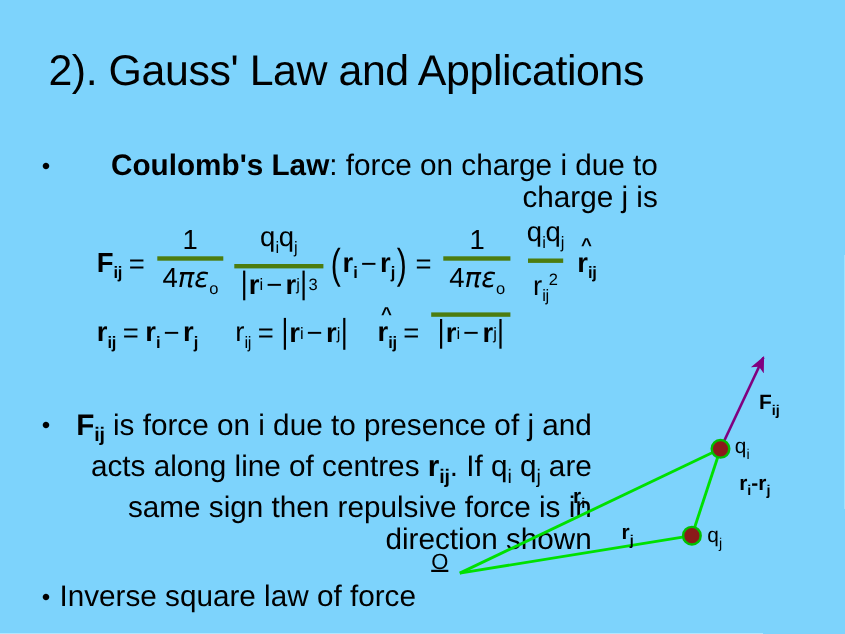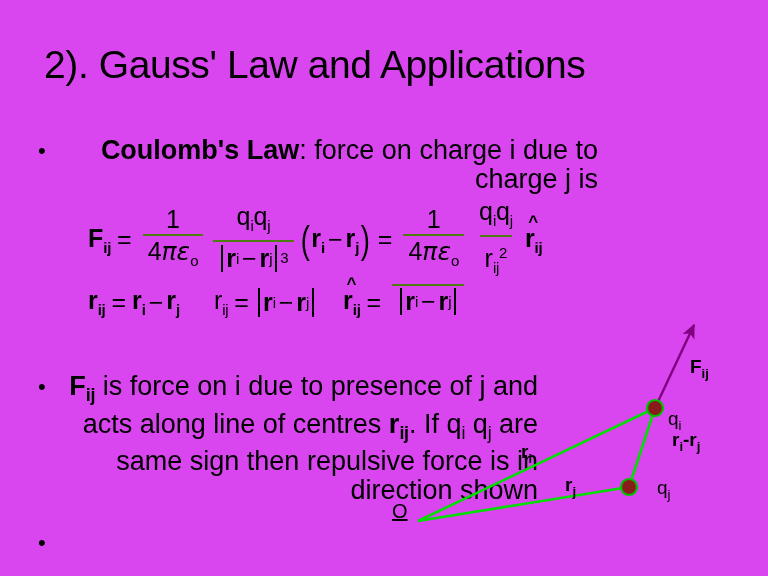--- a/index.html
+++ b/index.html
@@ -1,21 +1,21 @@
 <!DOCTYPE html>
 <html><head>
 <meta charset="utf-8">
 <style>
   html,body{margin:0;padding:0;}
   body{
     width:768px;height:576px;overflow:hidden;background:#ffffff;
     font-family:"Liberation Sans", sans-serif;color:#000;
     position:relative;
   }
-  #slide{position:absolute;inset:0;background:#d946ef;text-decoration:underline;}
+  #slide{position:absolute;inset:0;background:#7dd3fc;text-decoration:underline;}
 
   
   .title{
     position:absolute;left:44px;top:42px;width:690px;
     font-size:39px;line-height:46px;letter-spacing:-0.4px;
     font-weight:400;color:#000;white-space:nowrap;
   }
 
   
   .bullet{position:absolute;display:flex;align-items:flex-start;}
@@ -44,21 +44,21 @@
   .bsym{font-weight:bold;font-size:25px;}          
   .nsym{font-size:25px;}                            
   .op{font-size:25px;margin:0 6px;}
   .opn{font-size:25px;margin:0 3px;}
 
   
   .frac{display:inline-flex;flex-direction:column;align-items:center;
         justify-content:center;margin:0 5px;vertical-align:middle;}
   .frac .num{padding:0 5px 1px 5px;font-size:25px;line-height:27px;white-space:nowrap;}
   .frac .den{padding:2px 5px 0 5px;font-size:25px;line-height:27px;white-space:nowrap;
-             border-top:2px solid #4d7c0f;}
+             border-top:4px solid #4d7c0f;}
 
   .eqsub{font-size:15px;vertical-align:-6px;letter-spacing:-0.3px;}
   .eqsup{font-size:15px;vertical-align:9px;}
   .greek{font-style:italic;font-family:"DejaVu Sans", sans-serif;}
 
   
   .abs{display:inline-flex;align-items:stretch;}
   .abs>.bar{width:2px;background:#000;margin:0 3px;align-self:stretch;}
   .absbody{display:flex;align-items:center;font-size:25px;}
 
@@ -194,20 +194,21 @@
 
   <div class="bullet b2">
     <div class="dot">•</div>
     <div class="btext">
       <span class="vec">F</span><span class="sub vec">ij</span><span> is force on i due to presence of j and acts along line of centres </span><span class="vec">r</span><span class="sub vec">ij</span><span>. If q</span><span class="sub">i</span><span> q</span><span class="sub">j</span><span> are same sign then repulsive force is in direction shown</span>
     </div>
   </div>
 
   <div class="bullet b3">
     <div class="dot">•</div>
+    <div class="btext">Inverse square law of force</div>
   </div>
 
   <svg id="diagram" viewBox="0 0 768 576" width="768" height="576" xmlns="http://www.w3.org/2000/svg">
     <defs>
       <marker id="arrowPurple" markerWidth="7" markerHeight="7" refX="5.4" refY="3.1" orient="auto" markerUnits="strokeWidth">
         <path d="M0,0.4 L6,3.1 L0,5.8 L1.5,3.1 Z" fill="#800080"></path>
       </marker>
     </defs>
 
     <line x1="418" y1="521" x2="655" y2="408" stroke="#00e000" stroke-width="2.6"></line>
@@ -215,22 +216,22 @@
     <line x1="629" y1="487" x2="655" y2="408" stroke="#00e000" stroke-width="2.6"></line>
 
     <line x1="655" y1="408" x2="694" y2="325" stroke="#800080" stroke-width="2.4" marker-end="url(#arrowPurple)"></line>
 
     <circle cx="655" cy="408" r="8" fill="#8b1a1a" stroke="#00c000" stroke-width="2.2"></circle>
     <circle cx="629" cy="487" r="8" fill="#8b1a1a" stroke="#00c000" stroke-width="2.2"></circle>
   </svg>
 
   <div class="olabel" style="left:392px;top:500px;">O</div>
 
-  <div class="qlabel" style="left:668px;top:408px;"><span>q</span><span class="s">i</span></div>
-  <div class="qlabel" style="left:643px;top:477px;margin-left:14px;"><span>q</span><span class="s">j</span></div>
+  <div class="qlabel" style="left:668px;top:396px;"><span>q</span><span class="s">i</span></div>
+  <div class="qlabel" style="left:643px;top:477px;"><span>q</span><span class="s">j</span></div>
 
   <div class="dlabel" style="left:690px;top:356px;"><span>F</span><span class="s">ij</span></div>
 
   <div class="dlabel" style="left:652px;top:429px;margin-left:20px;"><span>r</span><span class="s">i</span><span>-r</span><span class="s">j</span></div>
 
   <div class="dlabel" style="left:521px;top:441px;"><span>r</span><span class="s">i</span></div>
 
   <div class="dlabel" style="left:565px;top:474px;"><span>r</span><span class="s">j</span></div>
 
 </div>

